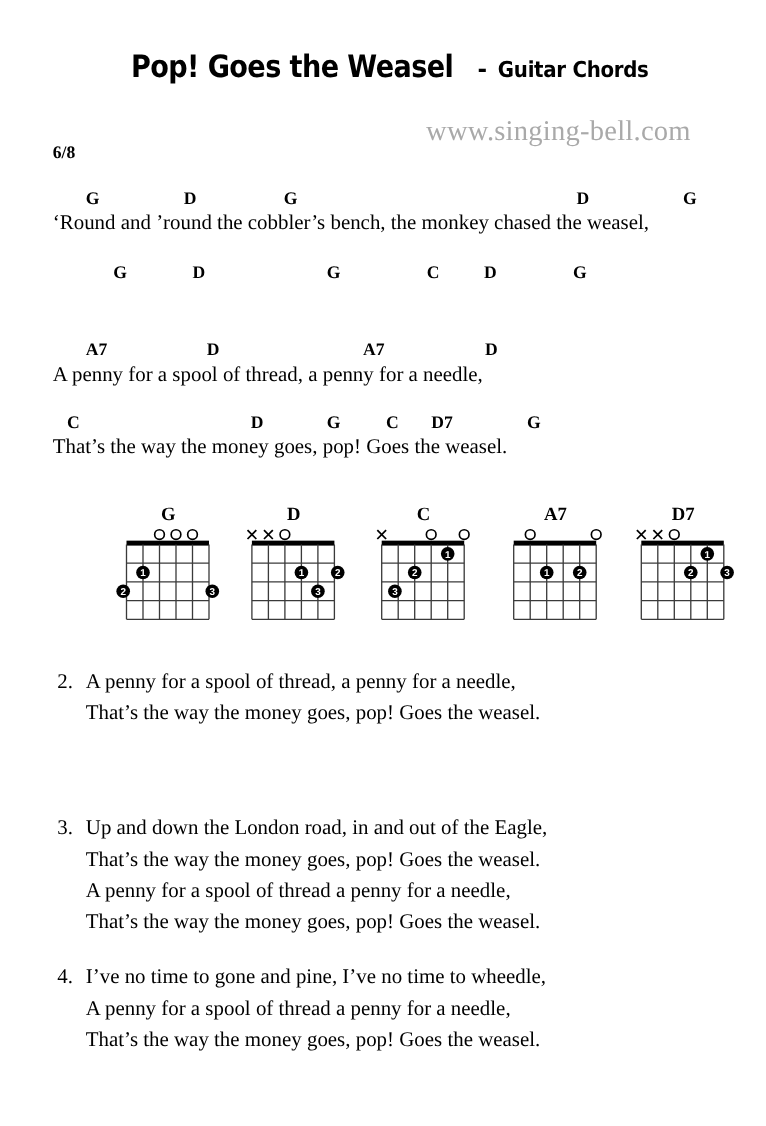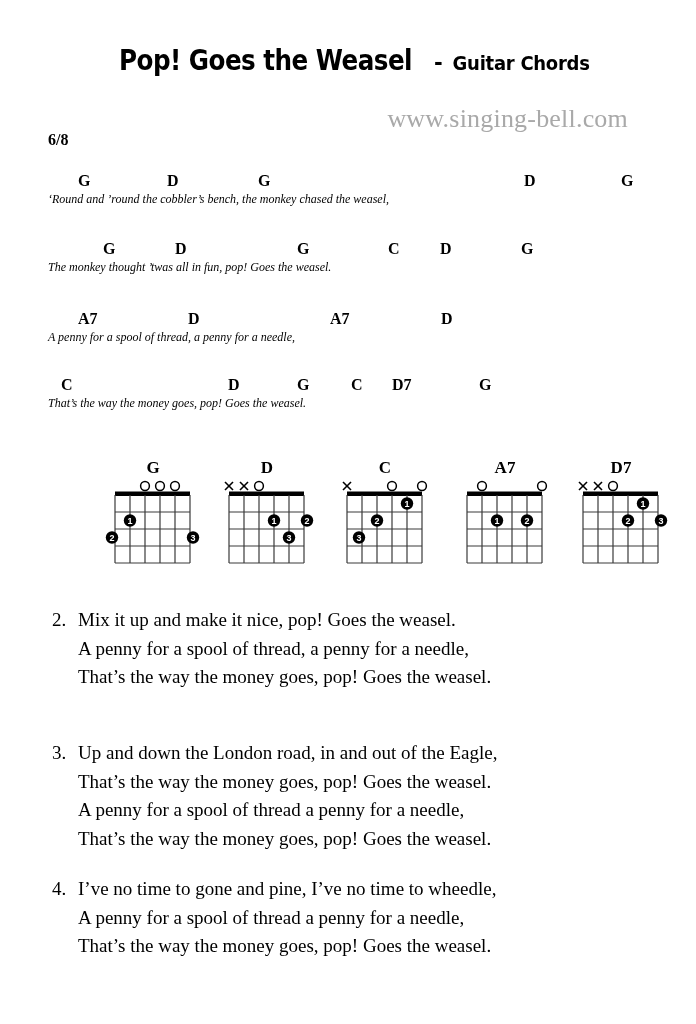--- a/index.html
+++ b/index.html
@@ -83,23 +83,22 @@
     position: absolute;
     top: 0;
     font-size: 16px;
     font-weight: bold;
     white-space: nowrap;
   }
   .lyric {
     position: absolute;
     top: 20px;
     left: 48px;
-    font-size: 12px;
-    white-space: nowrap;
-    font-style: italic;
+    font-size: 19px;
+    white-space: nowrap;
   }
 
   
   .diagrams {
     position: absolute;
     top: 458px;
     left: 0;
     width: 696px;
     height: 125px;
   }
@@ -169,21 +168,20 @@
     </div>
     <div class="chord-line" style="top: 240px;">
       <div class="chord-row">
         <span class="chord" style="left: 103px;">G</span>
         <span class="chord" style="left: 175px;">D</span>
         <span class="chord" style="left: 297px;">G</span>
         <span class="chord" style="left: 388px;">C</span>
         <span class="chord" style="left: 440px;">D</span>
         <span class="chord" style="left: 521px;">G</span>
       </div>
-      <div class="lyric">The monkey thought ’twas all in fun, pop! Goes the weasel.</div>
     </div>
     <div class="chord-line" style="top: 310px;">
       <div class="chord-row">
         <span class="chord" style="left: 78px;">A7</span>
         <span class="chord" style="left: 188px;">D</span>
         <span class="chord" style="left: 330px;">A7</span>
         <span class="chord" style="left: 441px;">D</span>
       </div>
       <div class="lyric">A penny for a spool of thread, a penny for a needle,</div>
     </div>
@@ -364,21 +362,20 @@
           <circle cx="95" cy="43.5" r="6.2" fill="#000000"></circle>
           <text x="95" y="46.9" text-anchor="middle" fill="#ffffff" font-size="9" font-weight="bold" font-family="&quot;Liberation Sans&quot;, sans-serif">3</text>
         </g>
       </svg>
     </div>
   </div>
 
 <div id="verses-container">
     <div class="verse" style="top: 606px;">
       <div class="verse-line"><span class="verse-num">2.</span></div>
-      <div class="verse-line"><span>Mix it up and make it nice, pop! Goes the weasel.</span></div>
       <div class="verse-line"><span>A penny for a spool of thread, a penny for a needle,</span></div>
       <div class="verse-line"><span>That’s the way the money goes, pop! Goes the weasel.</span></div>
     </div>
     <div class="verse" style="top: 739px;">
       <div class="verse-line"><span class="verse-num">3.</span><span>Up and down the London road, in and out of the Eagle,</span></div>
       <div class="verse-line"><span>That’s the way the money goes, pop! Goes the weasel.</span></div>
       <div class="verse-line"><span>A penny for a spool of thread a penny for a needle,</span></div>
       <div class="verse-line"><span>That’s the way the money goes, pop! Goes the weasel.</span></div>
     </div>
     <div class="verse" style="top: 875px;">

